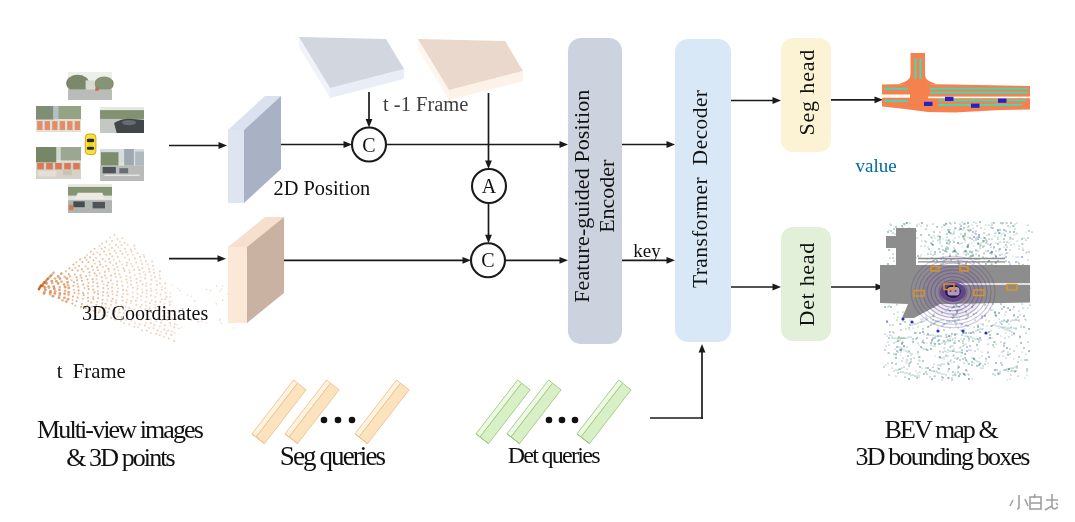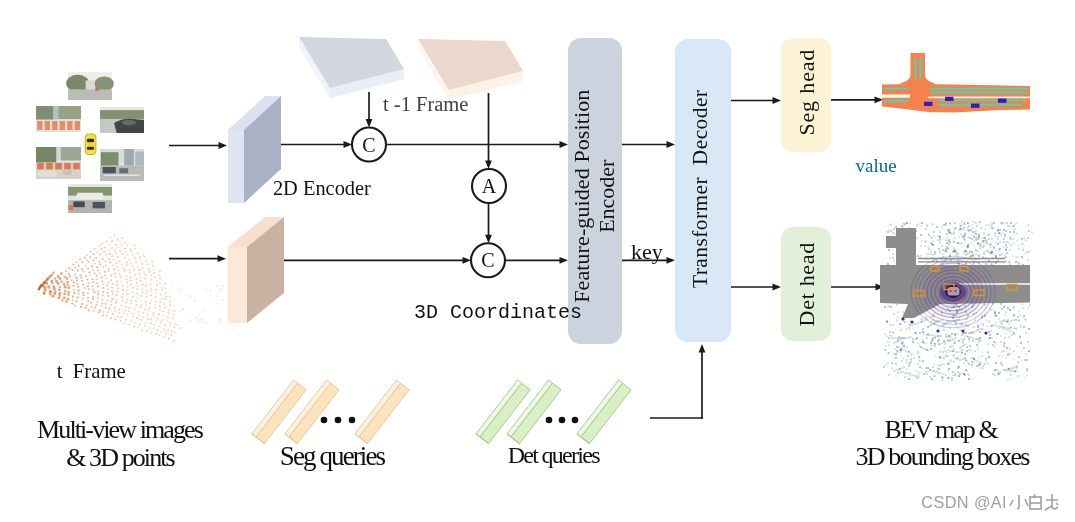--- a/index.html
+++ b/index.html
@@ -2044,24 +2044,23 @@
 <div style="position:absolute;left:568px;top:37.5px;width:54px;height:306px;background:#ccd2de;border-radius:13px;"></div>
     <div style="position:absolute;left:675px;top:39px;width:56px;height:303px;background:#d9e8f6;border-radius:13px;"></div>
     <div style="position:absolute;left:781px;top:38px;width:50px;height:114px;background:#fcf2d4;border-radius:12px;"></div>
     <div style="position:absolute;left:781px;top:227px;width:50px;height:114px;background:#e2efd9;border-radius:12px;"></div>
     <div style="position:absolute;left:382.1px;top:182.5px;width:400px;height:26.4px;transform:rotate(-90deg);text-align:center;font-family:Liberation Serif, serif;font-size:22px;line-height:26.4px;color:#111;letter-spacing:0.1px;white-space:nowrap;">Feature-guided Position</div>
     <div style="position:absolute;left:407.3px;top:183.1px;width:400px;height:26.4px;transform:rotate(-90deg);text-align:center;font-family:Liberation Serif, serif;font-size:22px;line-height:26.4px;color:#111;letter-spacing:0px;white-space:nowrap;">Encoder</div>
     <div style="position:absolute;left:500.9px;top:176.2px;width:400px;height:25.6px;transform:rotate(-90deg);text-align:center;font-family:Liberation Serif, serif;font-size:21.3px;line-height:25.6px;color:#111;letter-spacing:0.5px;white-space:nowrap;">Transformer&nbsp; Decoder</div>
     <div style="position:absolute;left:607.4px;top:79.3px;width:400px;height:26.4px;transform:rotate(-90deg);text-align:center;font-family:Liberation Serif, serif;font-size:22px;line-height:26.4px;color:#111;letter-spacing:0.85px;white-space:nowrap;">Seg head</div>
     <div style="position:absolute;left:607.4px;top:270.8px;width:400px;height:26.4px;transform:rotate(-90deg);text-align:center;font-family:Liberation Serif, serif;font-size:22px;line-height:26.4px;color:#111;letter-spacing:0.7px;white-space:nowrap;">Det head</div>
 <div style="position:absolute;left:175.7px;top:94.3px;width:500px;text-align:center;font-family:Liberation Serif, serif;font-size:20.5px;color:#404040;line-height:1;white-space:nowrap;">t -1 Frame</div>
-    <div style="position:absolute;left:71.89999999999998px;top:177.9px;width:500px;text-align:center;font-family:Liberation Serif, serif;font-size:20.4px;color:#111;line-height:1;white-space:nowrap;">2D Encoder</div>
-    <div style="position:absolute;left:82.10000000000002px;top:303.1px;width:500px;text-align:right;font-family:Liberation Mono, monospace;font-size:20.0px;color:#111;line-height:1;white-space:nowrap;">3D Coordinates</div>
+    <div style="position:absolute;left:71.89999999999998px;top:177.9px;width:500px;text-align:center;font-family:Liberation Serif, serif;font-size:20.4px;color:#111;line-height:1;white-space:nowrap;">2D Position</div>
+    <div style="position:absolute;left:82.10000000000002px;top:303.1px;width:500px;text-align:left;font-family:Liberation Serif, serif;font-size:20.0px;color:#111;line-height:1;white-space:nowrap;">3D Coordinates</div>
     <div style="position:absolute;left:-158.8px;top:360.8px;width:500px;text-align:center;font-family:Liberation Serif, serif;font-size:20.7px;color:#111;line-height:1;white-space:nowrap;">t&nbsp; Frame</div>
     <div style="position:absolute;left:-130.5px;top:417.3px;width:500px;text-align:center;font-family:Liberation Serif, serif;font-size:26px;color:#111;line-height:1;white-space:nowrap;letter-spacing:-1.9px;">Multi-view images</div>
     <div style="position:absolute;left:-130px;top:444.7px;width:500px;text-align:center;font-family:Liberation Serif, serif;font-size:26px;color:#111;line-height:1;white-space:nowrap;letter-spacing:-1.9px;">&amp; 3D points</div>
     <div style="position:absolute;left:82px;top:443.0px;width:500px;text-align:center;font-family:Liberation Serif, serif;font-size:27px;color:#111;line-height:1;white-space:nowrap;letter-spacing:-1.9px;">Seg queries</div>
     <div style="position:absolute;left:303.29999999999995px;top:443.0px;width:500px;text-align:center;font-family:Liberation Serif, serif;font-size:24px;color:#111;line-height:1;white-space:nowrap;letter-spacing:-1.7px;">Det queries</div>
     <div style="position:absolute;left:396.70000000000005px;top:124.4px;width:500px;text-align:right;font-family:Liberation Serif, serif;font-size:19px;color:#0369a1;line-height:1;white-space:nowrap;margin-top:32px;">value</div>
-    <div style="position:absolute;left:397px;top:240.9px;width:500px;text-align:center;font-family:Liberation Serif, serif;font-size:22px;color:#111;line-height:1;white-space:nowrap;">key</div>
+    <div style="position:absolute;left:397px;top:240.9px;width:500px;text-align:center;font-family:Liberation Serif, serif;font-size:19px;color:#111;line-height:1;white-space:nowrap;">key</div>
     <div style="position:absolute;left:690.7px;top:416.7px;width:500px;text-align:center;font-family:Liberation Serif, serif;font-size:26px;color:#111;line-height:1;white-space:nowrap;letter-spacing:-1.9px;">BEV map &amp;</div>
     <div style="position:absolute;left:692px;top:443.5px;width:500px;text-align:center;font-family:Liberation Serif, serif;font-size:26px;color:#111;line-height:1;white-space:nowrap;letter-spacing:-1.8px;">3D bounding boxes</div>
-<div style="position:absolute;left:860px;top:492.5px;width:147px;text-align:right;font-family:Liberation Sans, sans-serif;font-size:16.3px;color:#a0a0a0;letter-spacing:0.4px;">CSDN @AI</div>
 </div>
 </body></html>

